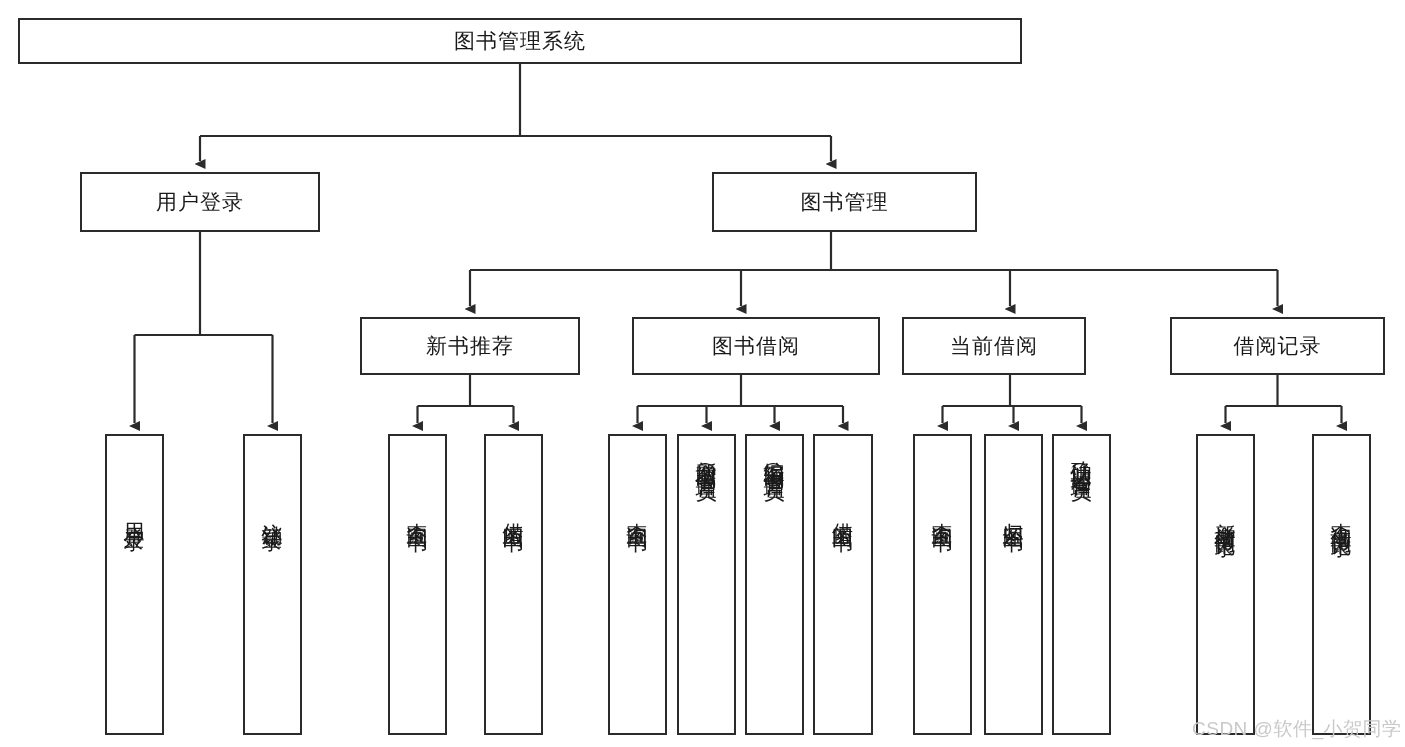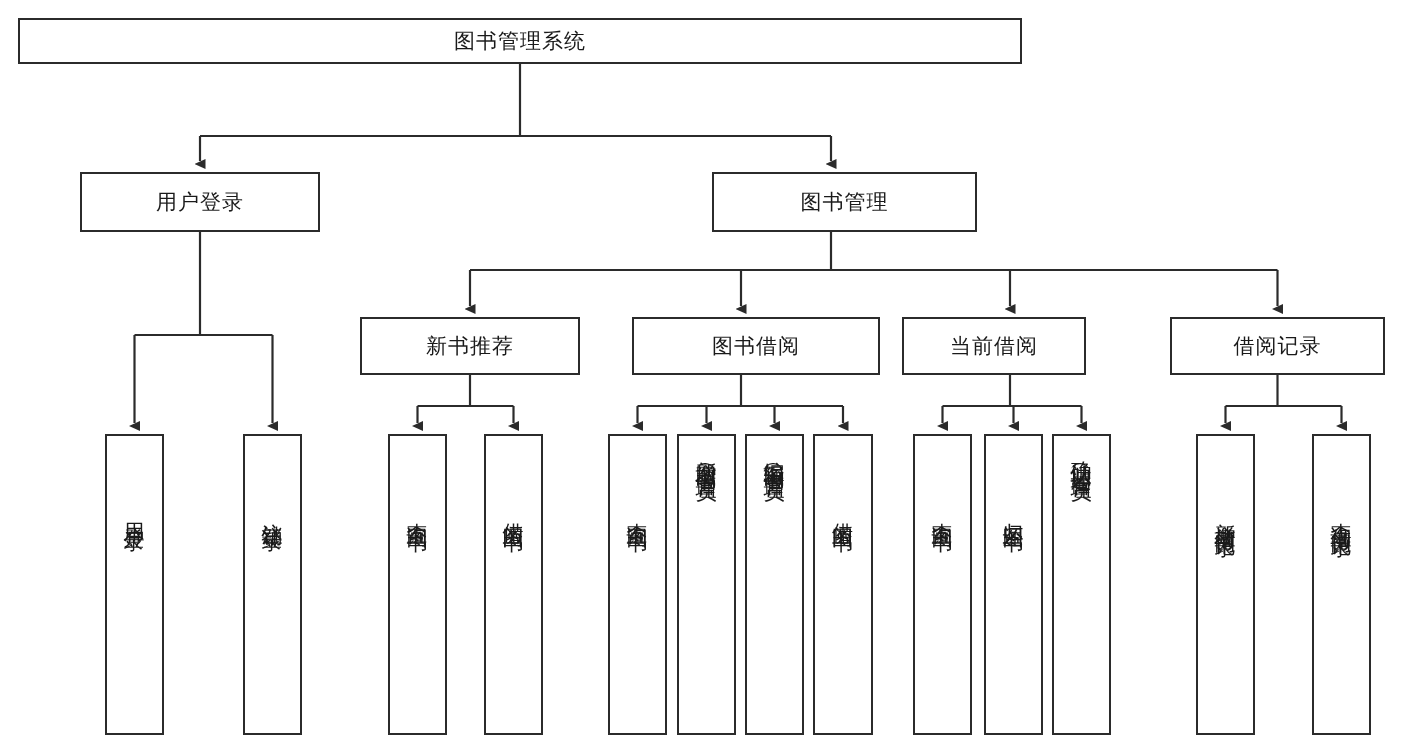--- a/index.html
+++ b/index.html
@@ -163,13 +163,14 @@
       <div class="node vert" style="left: 1052px; top: 434px; width: 59px; height: 301px;">
         <span class="vtext">确认归还（管理员）</span>
       </div>
       <div class="node vert mid" style="left: 1196px; top: 434px; width: 59px; height: 301px;">
         <span class="vtext">新增借阅记录</span>
       </div>
       <div class="node vert mid" style="left: 1312px; top: 434px; width: 59px; height: 301px;">
         <span class="vtext">查询借阅记录</span>
       </div>
     </div>
+  <div class="watermark" style="left:1192px; top:716px;">CSDN @软件_小贺同学</div>
 </div>
 
 </body></html>

